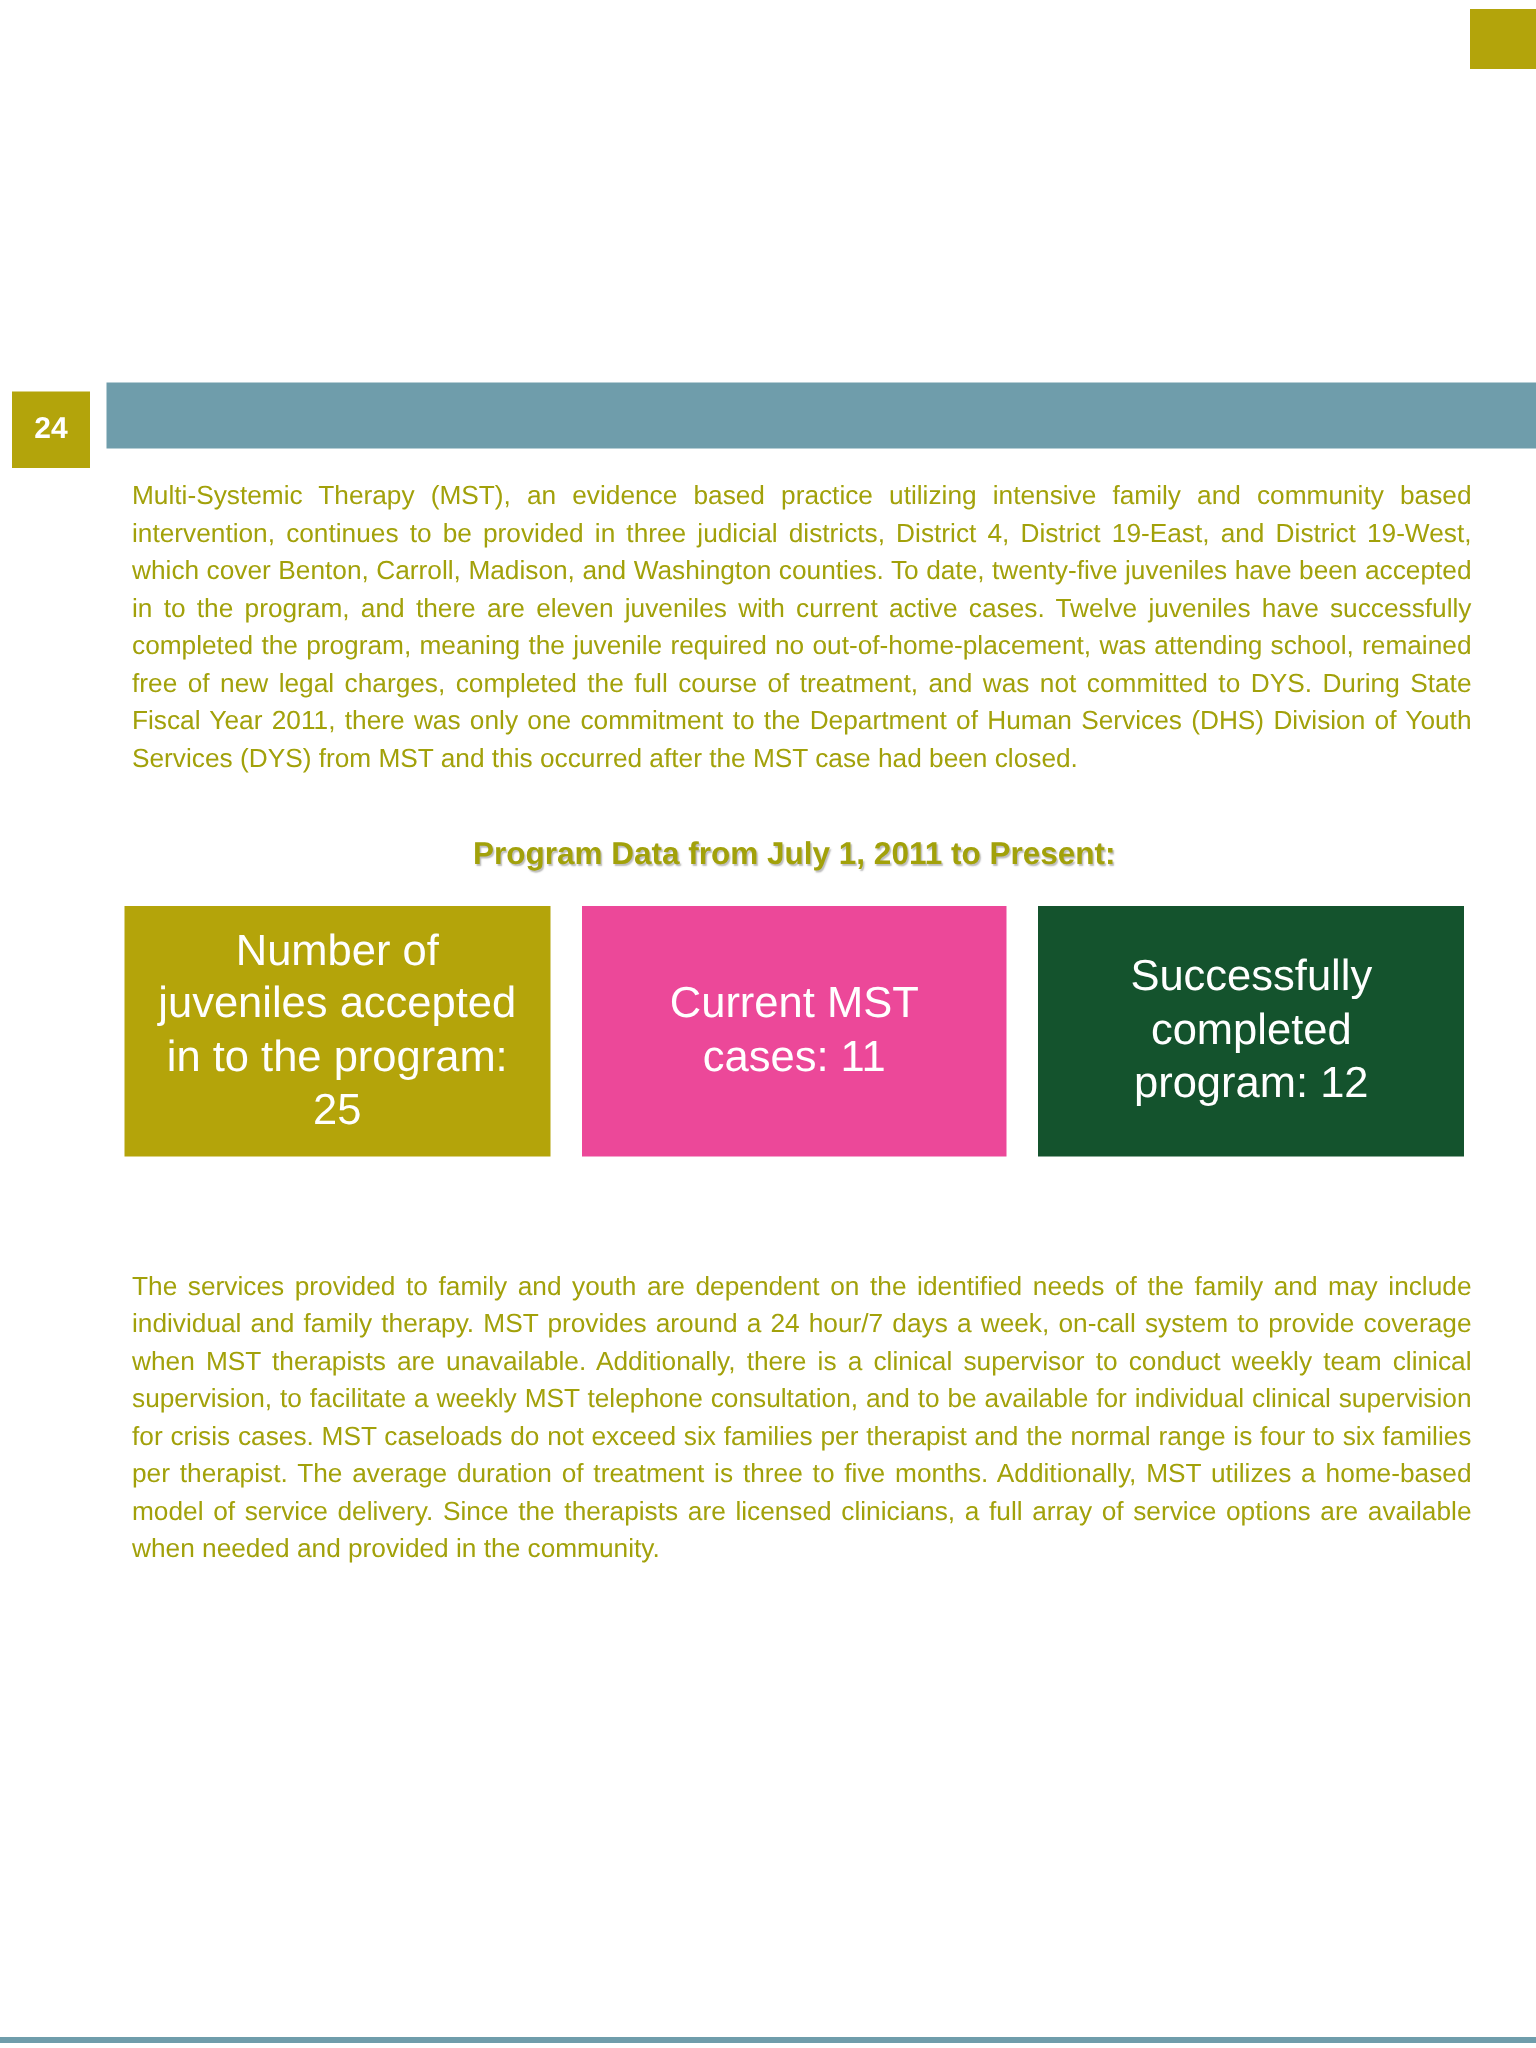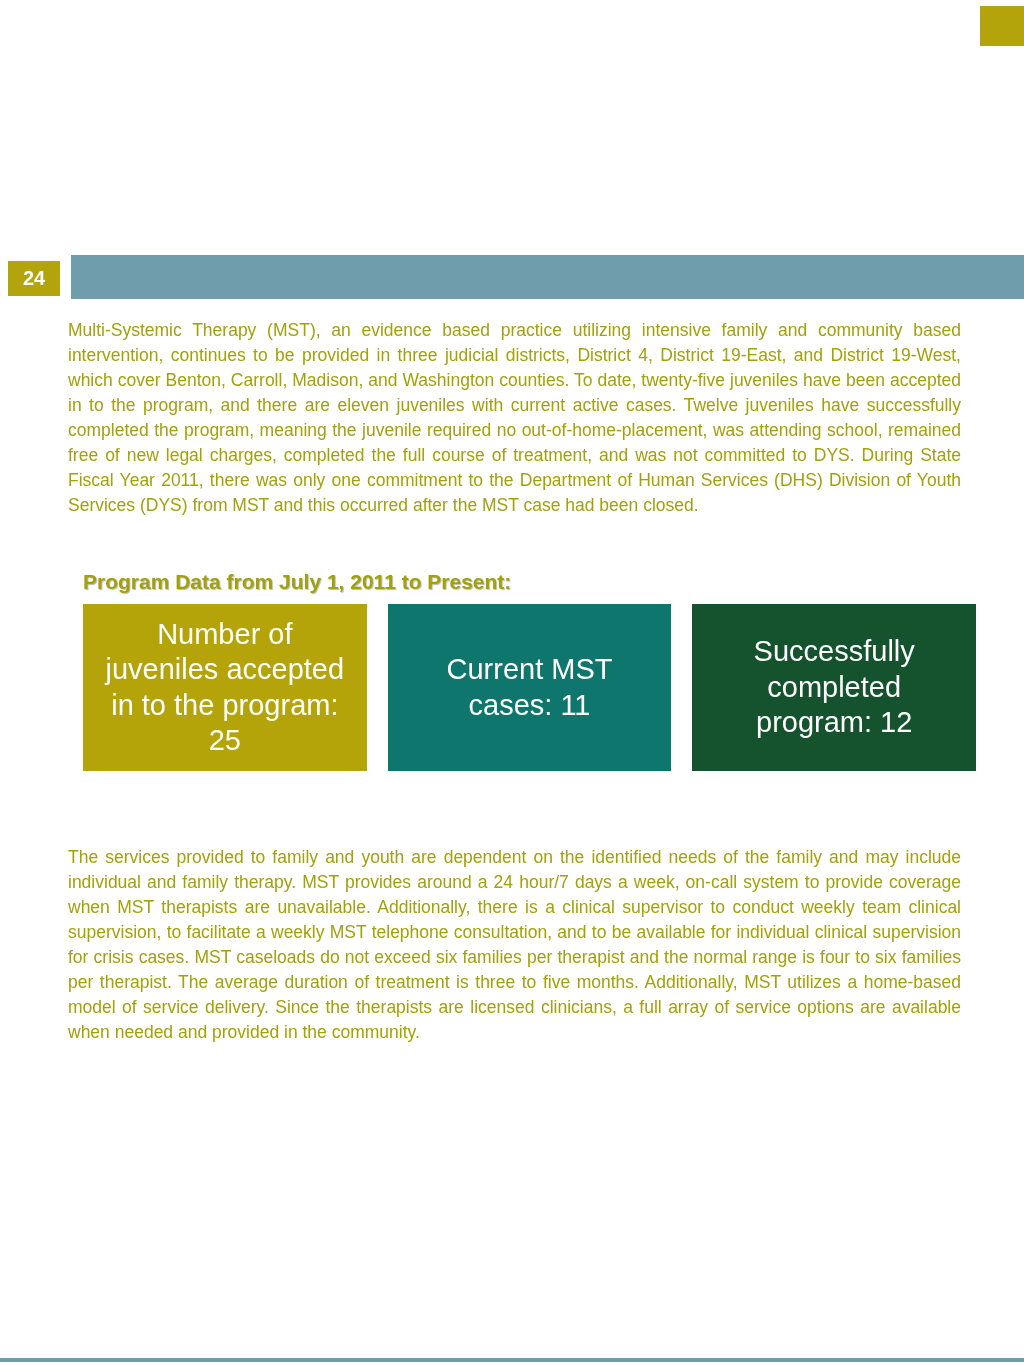--- a/index.html
+++ b/index.html
@@ -21,63 +21,62 @@
   .title {
     position: absolute; left: 84px; top: 112px;
     font-size: 55px; font-weight: bold;
     color: #3e3d3d;
     text-shadow: 3px 3px 4px rgba(0,0,0,0.35);
     white-space: nowrap;
   }
 
   .page-number {
     position: absolute; left: 8px; top: 261px;
-    width: 52px; height: 35px;
+    width: 52px; height: 51px;
     background: #b3a40b; color: #ffffff;
     font-size: 20px; font-weight: bold;
     display: flex; align-items: center; justify-content: center;
   }
 
   .teal-band {
     position: absolute; left: 71px; top: 255px; right: 0;
     height: 44px; background: #6f9dab;
   }
 
   .para {
-    position: absolute; left: 68px; width: 893px;
+    position: absolute; left: 88px; width: 893px;
     font-size: 17.5px; line-height: 25px;
     text-align: justify; color: #a2a10a;
   }
   .para-intro { top: 318px; }
   .para-services { top: 845px; }
 
   .section-heading {
     position: absolute; left: 83px; width: 893px; top: 558px;
-    text-align: left;
+    text-align: center;
     font-size: 21px; font-weight: bold;
     color: #a2a10a;
     text-shadow: 1px 1px 1px rgba(60,60,60,0.35);
-    margin-top: 12px;
   }
 
   .boxes {
     position: absolute; left: 83px; width: 893px; top: 604px;
     height: 167px;
     display: flex; gap: 21px;
   }
   .stat-box {
     flex: 1;
     display: flex; align-items: center; justify-content: center;
     text-align: center;
     color: #ffffff;
     font-size: 29px; line-height: 1.22;
     padding: 8px 14px;
   }
   .box-gold   { background: #b4a40a; }
-  .box-purple { background: #0f766e; }
+  .box-purple { background: #ec4899; }
   .box-green  { background: #14532d; }
 
   .bottom-line {
     position: absolute; left: 0; right: 0; bottom: 3px;
     height: 4px; background: #6f9dab;
   }
 </style>
 </head>
 <body>
 

